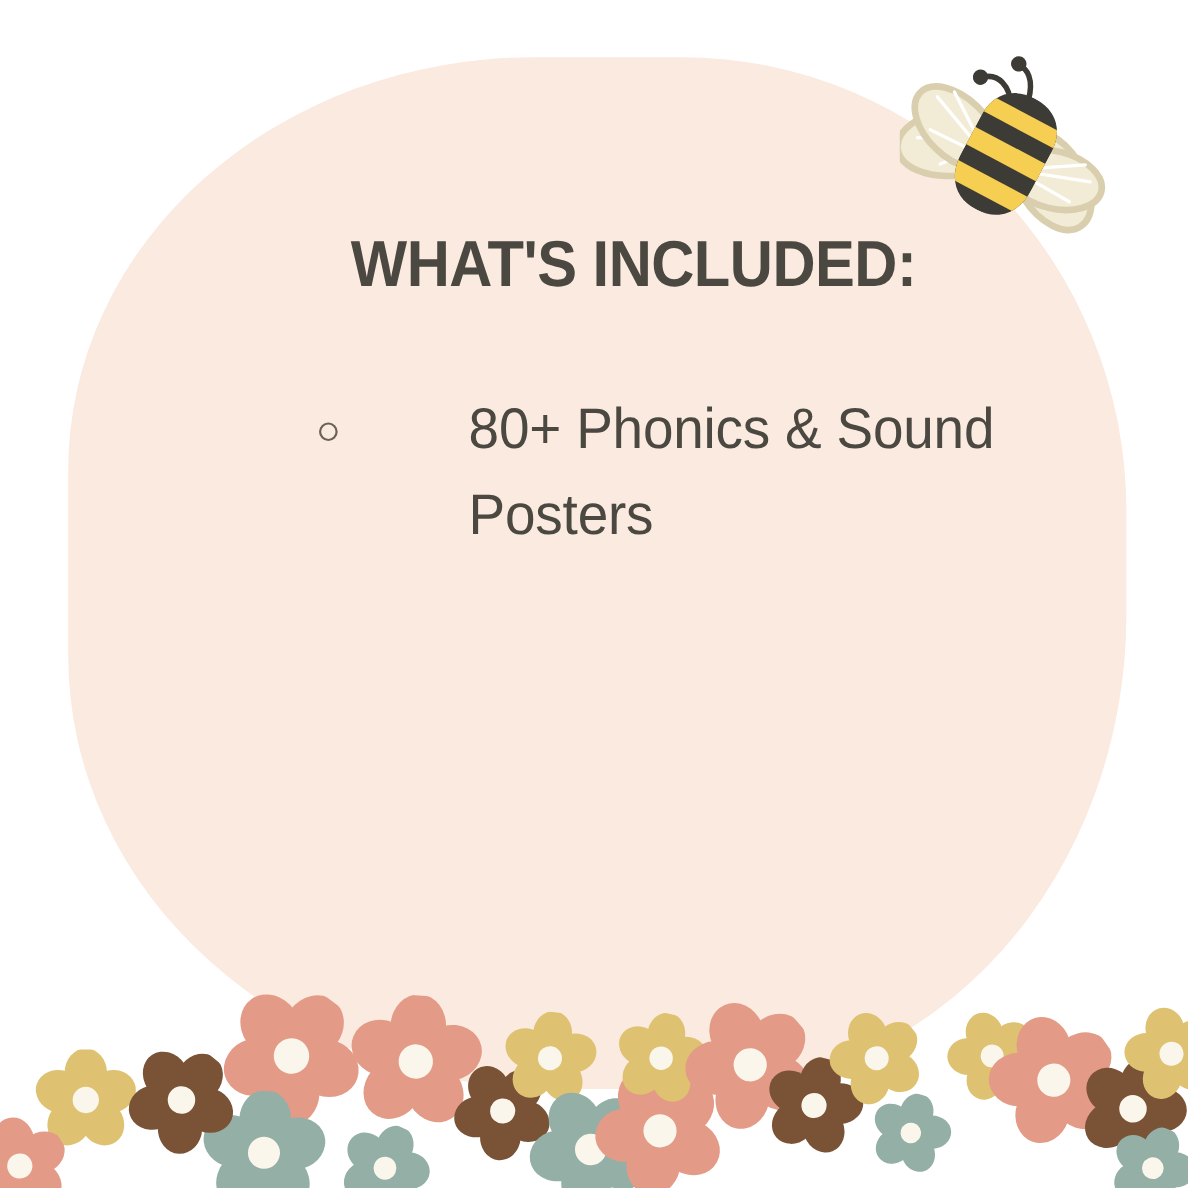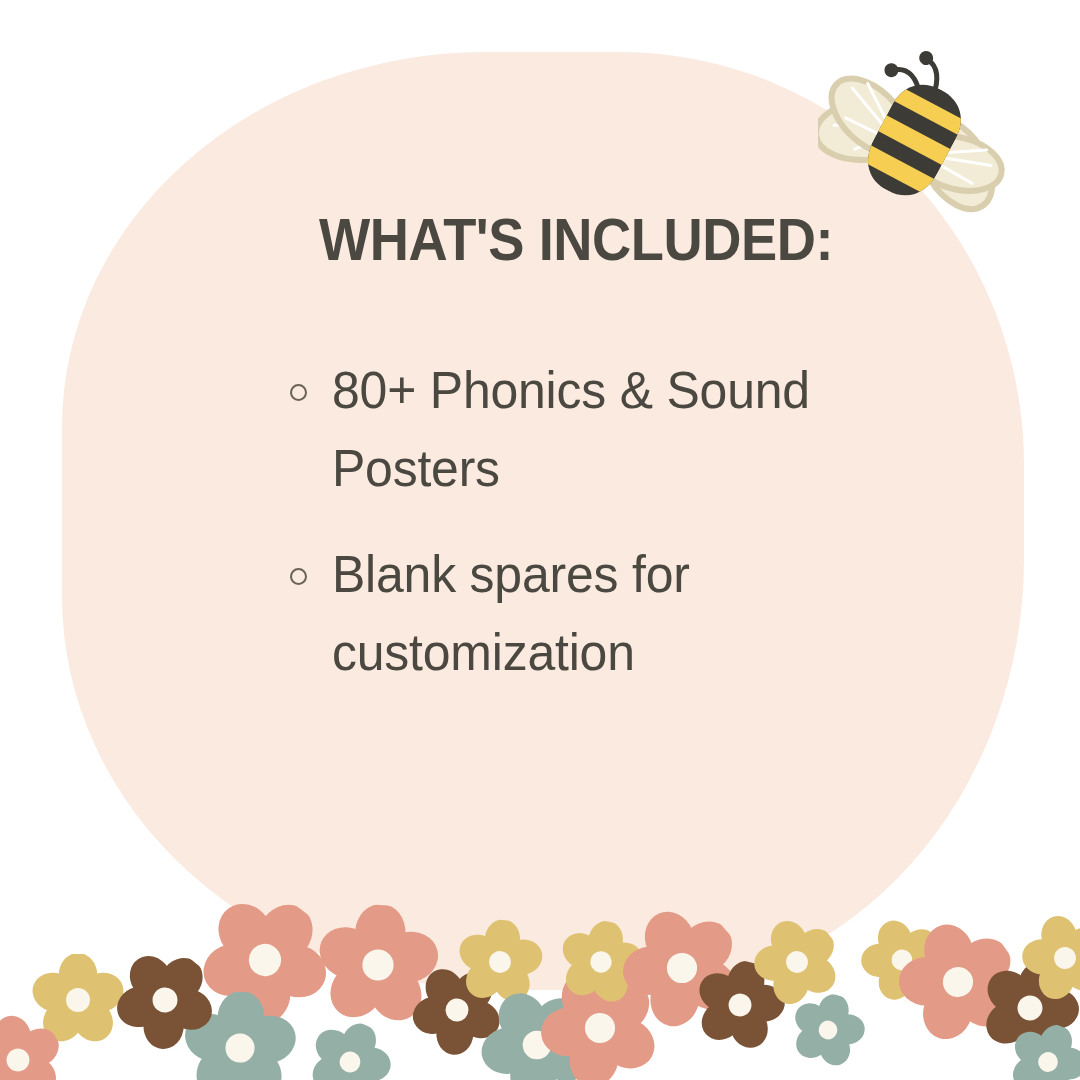--- a/index.html
+++ b/index.html
@@ -84,20 +84,21 @@
   .lvl1.condensed .txt {
     transform: scaleX(0.90);
   }
 
   .lvl2 {
     display: flex;
     align-items: flex-start;
     margin-left: 104px;
     margin-top: 6px;
     margin-bottom: 28px;
+    justify-content: space-between;
   }
   .lvl2 .ring {
     flex: 0 0 auto;
     width: 17px;
     height: 17px;
     border-radius: 50%;
     border: 2px solid #6B6257;
     box-sizing: border-box;
     margin-top: 33px;
     margin-right: 25px;
@@ -214,24 +215,20 @@
 
     <div class="title">WHAT'S INCLUDED:</div>
 
     <div class="bullet-list">
 
       <div class="lvl2">
         <span class="ring"></span>
         <span class="txt">80+ Phonics &amp; Sound Posters</span>
       </div>
 
-      <div class="lvl2">
-        <span class="ring"></span>
-        <span class="txt">Blank spares for customization</span>
-      </div>
 
     </div>
   </div>
 
   <div class="flower-layer" id="flowers">
       <svg class="flower" width="92" height="92" viewBox="0 0 100 100" style="left: 32px; top: 954px; transform: rotate(0deg);">
         <g>
           <ellipse cx="50" cy="23" rx="21" ry="24" fill="#DFC271" transform="rotate(0 50 50)"></ellipse>
           <ellipse cx="50" cy="23" rx="21" ry="24" fill="#DFC271" transform="rotate(72 50 50)"></ellipse>
           <ellipse cx="50" cy="23" rx="21" ry="24" fill="#DFC271" transform="rotate(144 50 50)"></ellipse>

